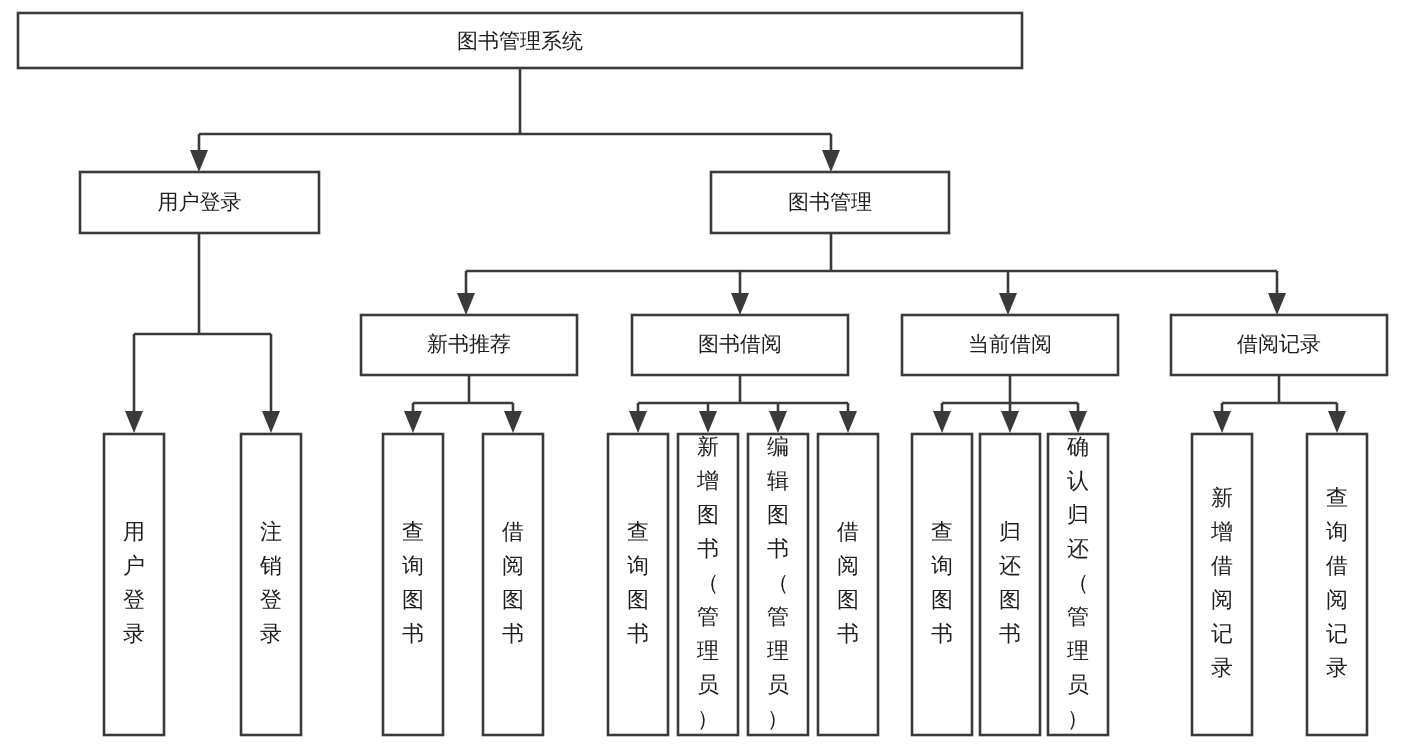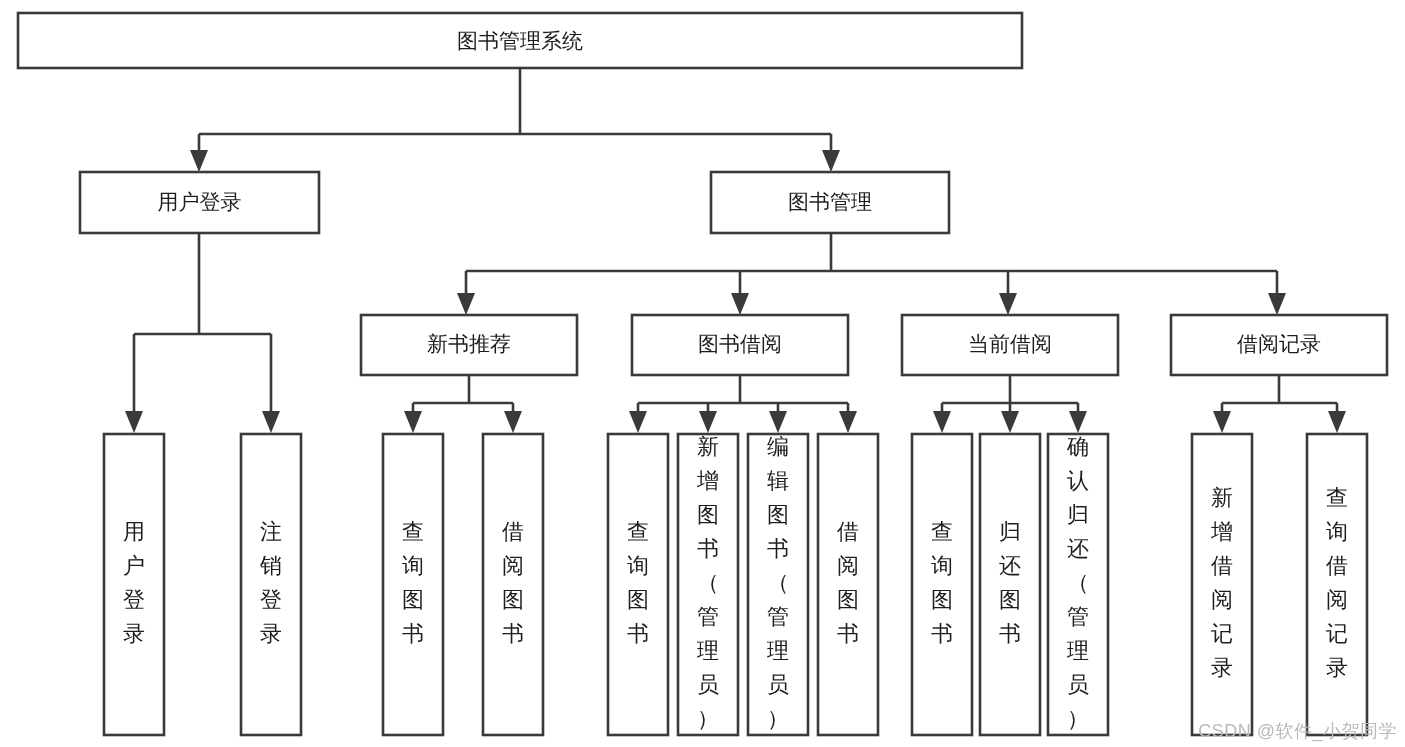--- a/index.html
+++ b/index.html
@@ -230,15 +230,14 @@
       <text class="node-label-v" x="1222" y="584"><tspan x="1222" y="499" dominant-baseline="middle">新</tspan><tspan x="1222" y="533" dominant-baseline="middle">增</tspan><tspan x="1222" y="567" dominant-baseline="middle">借</tspan><tspan x="1222" y="601" dominant-baseline="middle">阅</tspan><tspan x="1222" y="635" dominant-baseline="middle">记</tspan><tspan x="1222" y="669" dominant-baseline="middle">录</tspan></text>
     </g>
 
     <g>
       <rect class="node-box" x="1307" y="434" width="60" height="301"></rect>
       <text class="node-label-v" x="1337" y="584"><tspan x="1337" y="499" dominant-baseline="middle">查</tspan><tspan x="1337" y="533" dominant-baseline="middle">询</tspan><tspan x="1337" y="567" dominant-baseline="middle">借</tspan><tspan x="1337" y="601" dominant-baseline="middle">阅</tspan><tspan x="1337" y="635" dominant-baseline="middle">记</tspan><tspan x="1337" y="669" dominant-baseline="middle">录</tspan></text>
     </g>
 
   </svg>
 
-  <div class="watermark">CSDN @软件_小贺同学</div>
 
 </div>
 
 </body></html>

